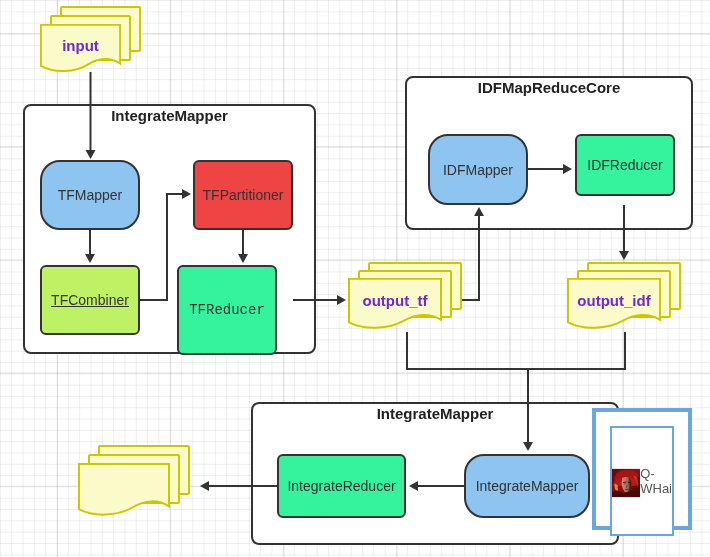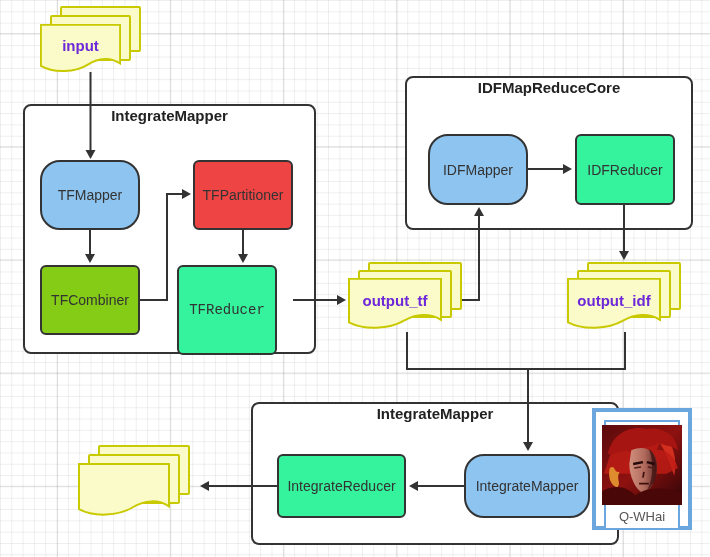--- a/index.html
+++ b/index.html
@@ -24,38 +24,38 @@
   }
   .connectors{position:absolute;left:0;top:0;z-index:2;}
   .node{
     position:absolute;border:2px solid #333;border-radius:6px;box-sizing:border-box;
     display:flex;align-items:center;justify-content:center;
     font-size:14px;color:#333;z-index:3;
   }
   .blue{background:#8EC4F0;border-radius:20px;}
   .green{background:#35F29D;}
   .purple{background:#ef4444;}
-  .peach{background:#84cc16;}
+  .peach{background:#bef264;text-decoration:underline;}
   .doc-stack{position:absolute;z-index:3;}
   .doc-back{
     position:absolute;background:#FBFBC9;border:2px solid #C9C900;border-radius:2px;
     box-sizing:border-box;
   }
   .doc-front{position:absolute;}
   .doc-label{
     position:absolute;display:flex;align-items:center;justify-content:center;
     font-size:15px;font-weight:bold;color:#6d28d9;
   }
   .avatar-card{
     position:absolute;left:592px;top:408px;width:100px;height:122px;
     box-sizing:border-box;border:4px solid #6BA7DE;background:#fff;z-index:4;
   }
   .avatar-inner{
-    box-sizing:border-box;border:2px solid #6BA7DE;margin:8px;height:calc(100% - 4px);
-    background:#fff;display:flex;flex-direction:column;align-items:center;
+    box-sizing:border-box;border:2px solid #6BA7DE;margin:14px;height:calc(100% - 4px);
+    background:#fff;display:flex;flex-direction:row;align-items:center;
   }
   .avatar-img{width:80px;height:80px;margin-top:3px;display:block;}
   .avatar-label{
     flex:1;display:flex;align-items:center;justify-content:center;
     font-size:13px;color:#555;
   }
 </style>
 </head>
 <body>
 
@@ -109,21 +109,21 @@
 </div>
 <div class="node peach" style="left:40px;top:265px;width:100px;height:70px;">
   <span>TFCombiner</span>
 </div>
 <div class="node green" style="left:177px;top:265px;width:100px;height:90px;font-family:Liberation Mono, monospace;">
   <span>TFReducer</span>
 </div>
 <div class="node blue" style="left:428px;top:134px;width:100px;height:71px;">
   <span>IDFMapper</span>
 </div>
-<div class="node green" style="left:575px;top:134px;width:100px;height:71px;">
+<div class="node green" style="left:575px;top:134px;width:100px;height:62px;">
   <span>IDFReducer</span>
 </div>
 <div class="node green" style="left:277px;top:454px;width:129px;height:64px;">
   <span>IntegrateReducer</span>
 </div>
 <div class="node blue" style="left:464px;top:454px;width:126px;height:64px;">
   <span>IntegrateMapper</span>
 </div>
 
 <div class="doc-stack" style="left:40px;top:6px;width:101px;height:70px;">

